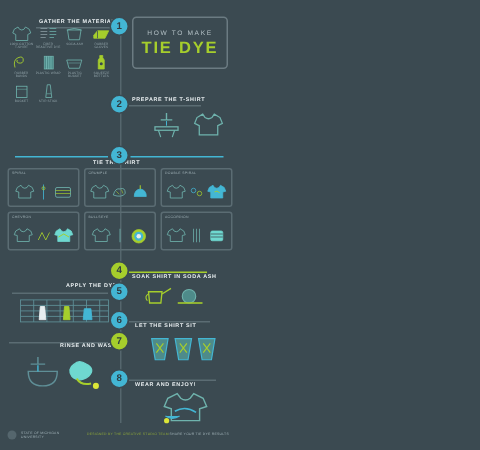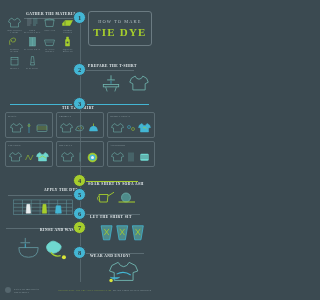--- a/index.html
+++ b/index.html
@@ -3,21 +3,21 @@
 <meta charset="utf-8">
 <style>
   * { box-sizing: border-box; margin: 0; padding: 0; }
   body {
     width: 160px; height: 300px;
     background: #3b4a51;
     font-family: "Liberation Sans", sans-serif;
     overflow: hidden;
     position: relative;
   }
-  .page { position: relative; width: 160px; height: 300px; font-family: Liberation Serif, serif; }
+  .page { position: relative; width: 160px; height: 300px; }
 
   
   .spine {
     position: absolute; left: 79.5px; top: 18px; width: 1px; height: 264px;
     background: #55666d;
   }
 
   
   .badge {
     position: absolute; width: 13px; height: 13px; border-radius: 50%;

